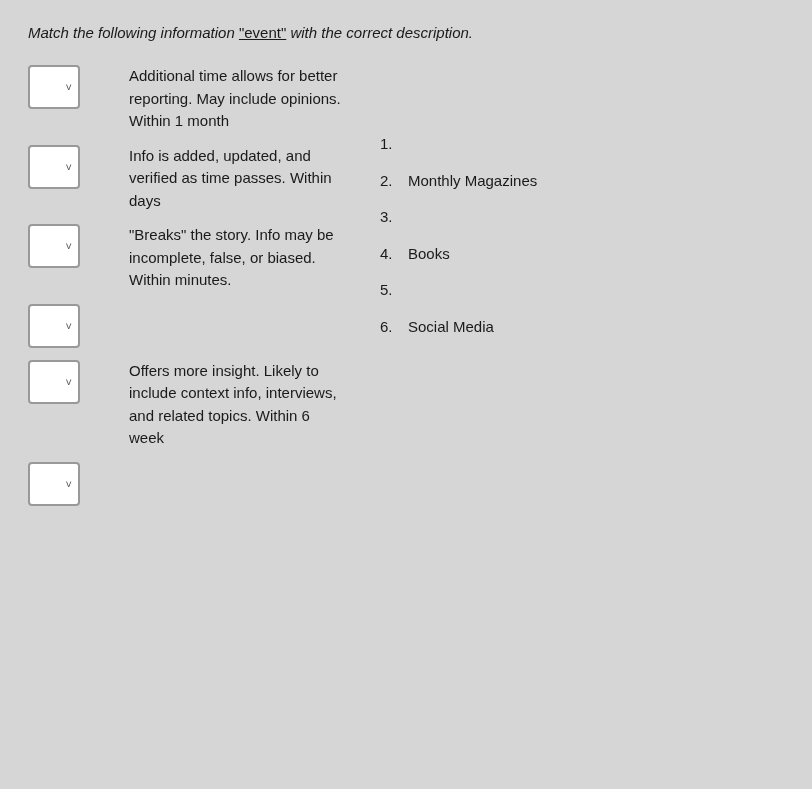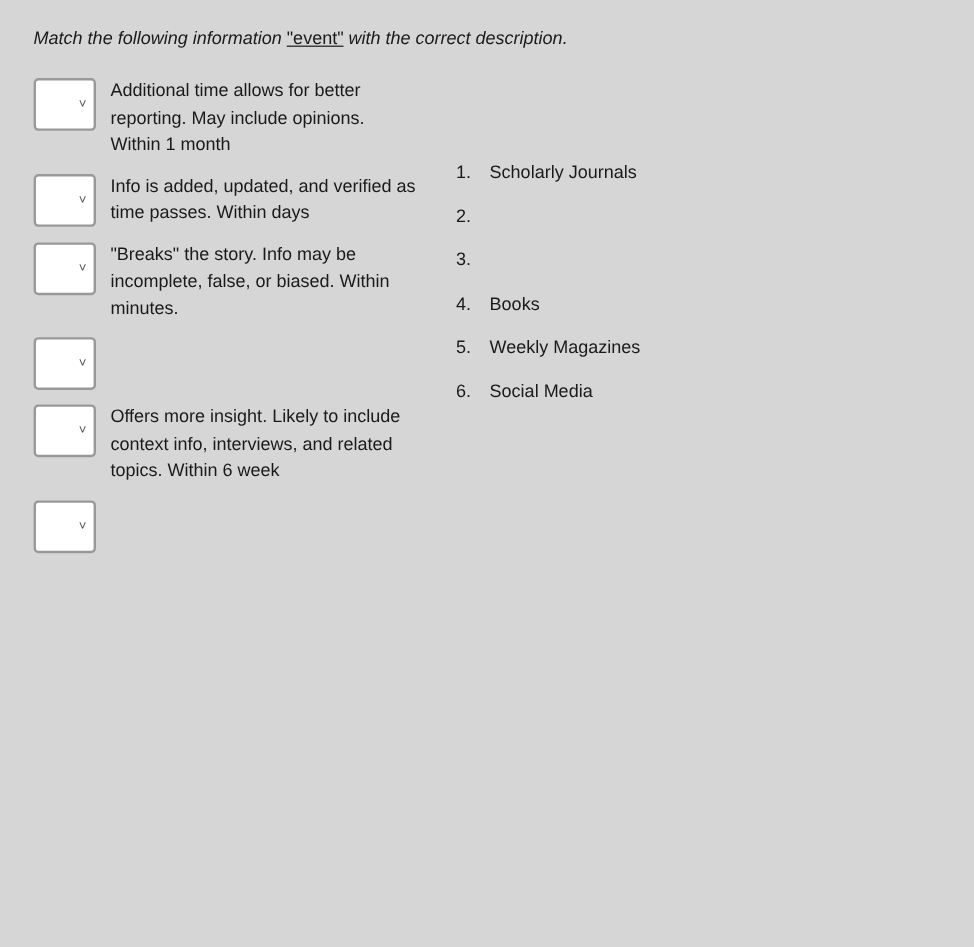--- a/index.html
+++ b/index.html
@@ -61,20 +61,21 @@
 
     .dropdown-arrow {
       font-size: 11px;
       color: #555;
     }
 
     .item-text {
       flex: 1;
       line-height: 1.5;
       padding-top: 2px;
+      margin-left: 37px;
     }
 
     .right-column {
       flex: 1;
       display: flex;
       flex-direction: column;
       gap: 14px;
       padding-top: 70px;
     }
 
@@ -133,34 +134,33 @@
         <div class="dropdown-box">
           <span class="dropdown-arrow">˅</span>
         </div>
       </div>
     </div>
 
   <div class="right-column">
 
   <div class="right-item">
         <span class="right-number">1.</span>
-        <span>Scholarly Journals</span>
       </div>
       <div class="right-item">
         <span class="right-number">2.</span>
+        <span>Monthly Magazines</span>
       </div>
       <div class="right-item">
         <span class="right-number">3.</span>
       </div>
       <div class="right-item">
         <span class="right-number">4.</span>
         <span>Books</span>
       </div>
       <div class="right-item">
         <span class="right-number">5.</span>
-        <span>Weekly Magazines</span>
       </div>
       <div class="right-item">
         <span class="right-number">6.</span>
         <span>Social Media</span>
       </div>
     </div>
 </div>
 
 </body></html>

